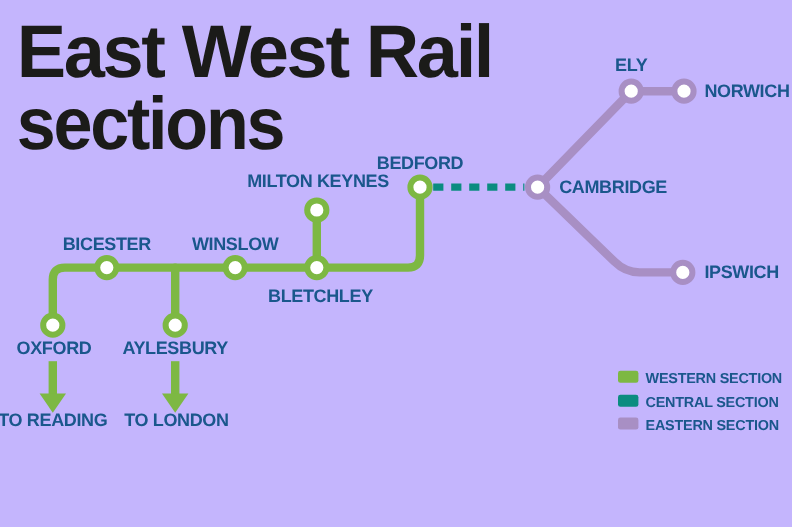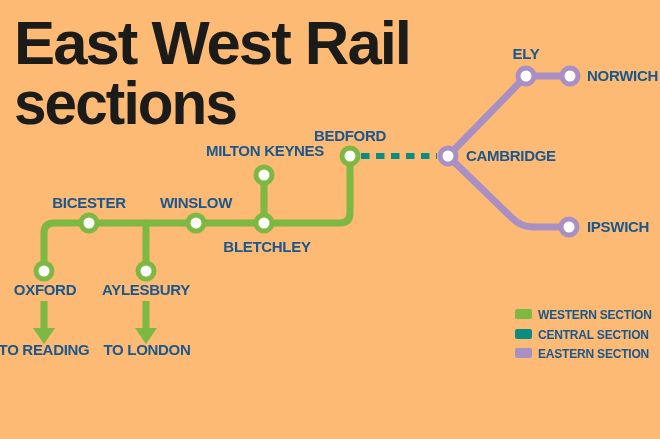--- a/index.html
+++ b/index.html
@@ -8,21 +8,21 @@
     background: #ffffff;
     width: 660px;
     height: 439px;
     overflow: hidden;
     font-family: "Liberation Sans", sans-serif;
   }
   .stage {
     position: relative;
     width: 660px;
     height: 439px;
-    background: #fdba74;
+    background: #c4b5fd;
   }
   svg { display: block; }
 
   .title-text {
     fill: #1b1b19;
     font-family: "Liberation Sans", "DejaVu Sans", sans-serif;
     font-weight: bold;
     font-size: 62px;
     letter-spacing: -2px;
   }

